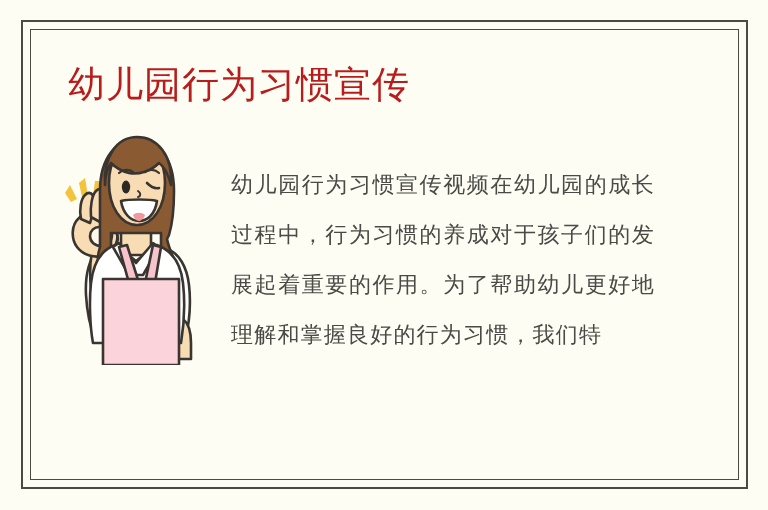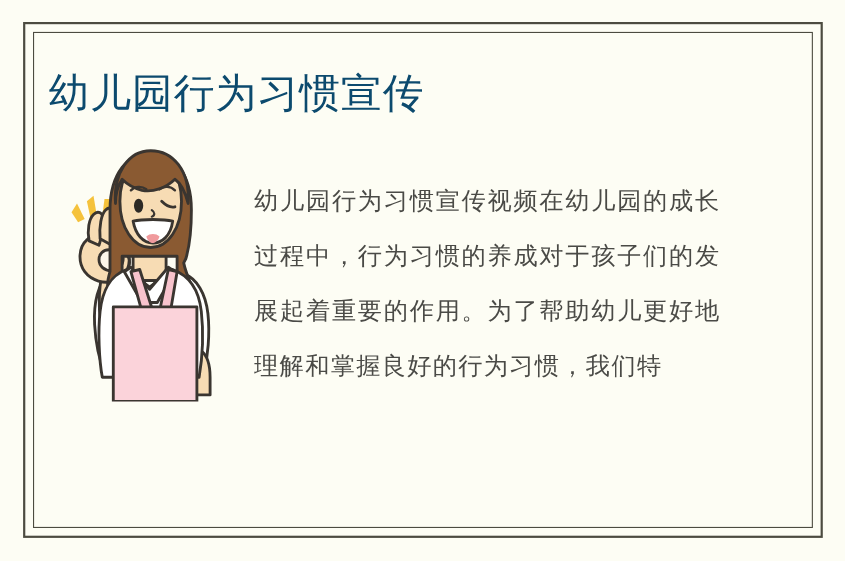--- a/index.html
+++ b/index.html
@@ -41,26 +41,26 @@
     width: 709px;
     height: 451px;
     border: 1px solid #4c4b40;
     box-sizing: border-box;
     pointer-events: none;
   }
 
   
   .page-title {
     position: absolute;
-    left: 44px;
+    left: 68px;
     top: 62px;
     font-size: 37px;
     line-height: 46px;
     letter-spacing: 1px;
-    color: #0c4a6e;
+    color: #b91c1c;
     font-weight: 400;
     white-space: nowrap;
     font-family: "Liberation Sans", "DejaVu Sans", sans-serif;
     text-align: center;
   }
 
   
   .illustration {
     position: absolute;
     left: 55px;
@@ -79,21 +79,21 @@
     position: absolute;
     left: 231px;
     top: 160px;
     width: 424px;
     font-size: 22px;
     line-height: 50px;
     color: #4a4a46;
     letter-spacing: 1.2px;
     text-align: justify;
     text-align-last: left;
-    font-family: Liberation Mono, monospace;
+    font-family: Liberation Serif, serif;
     word-break: break-all;
   }
 </style>
 </head>
 <body>
 
 <div class="page">
 
   <div class="frame-outer"></div>
   <div class="frame-inner"></div>

